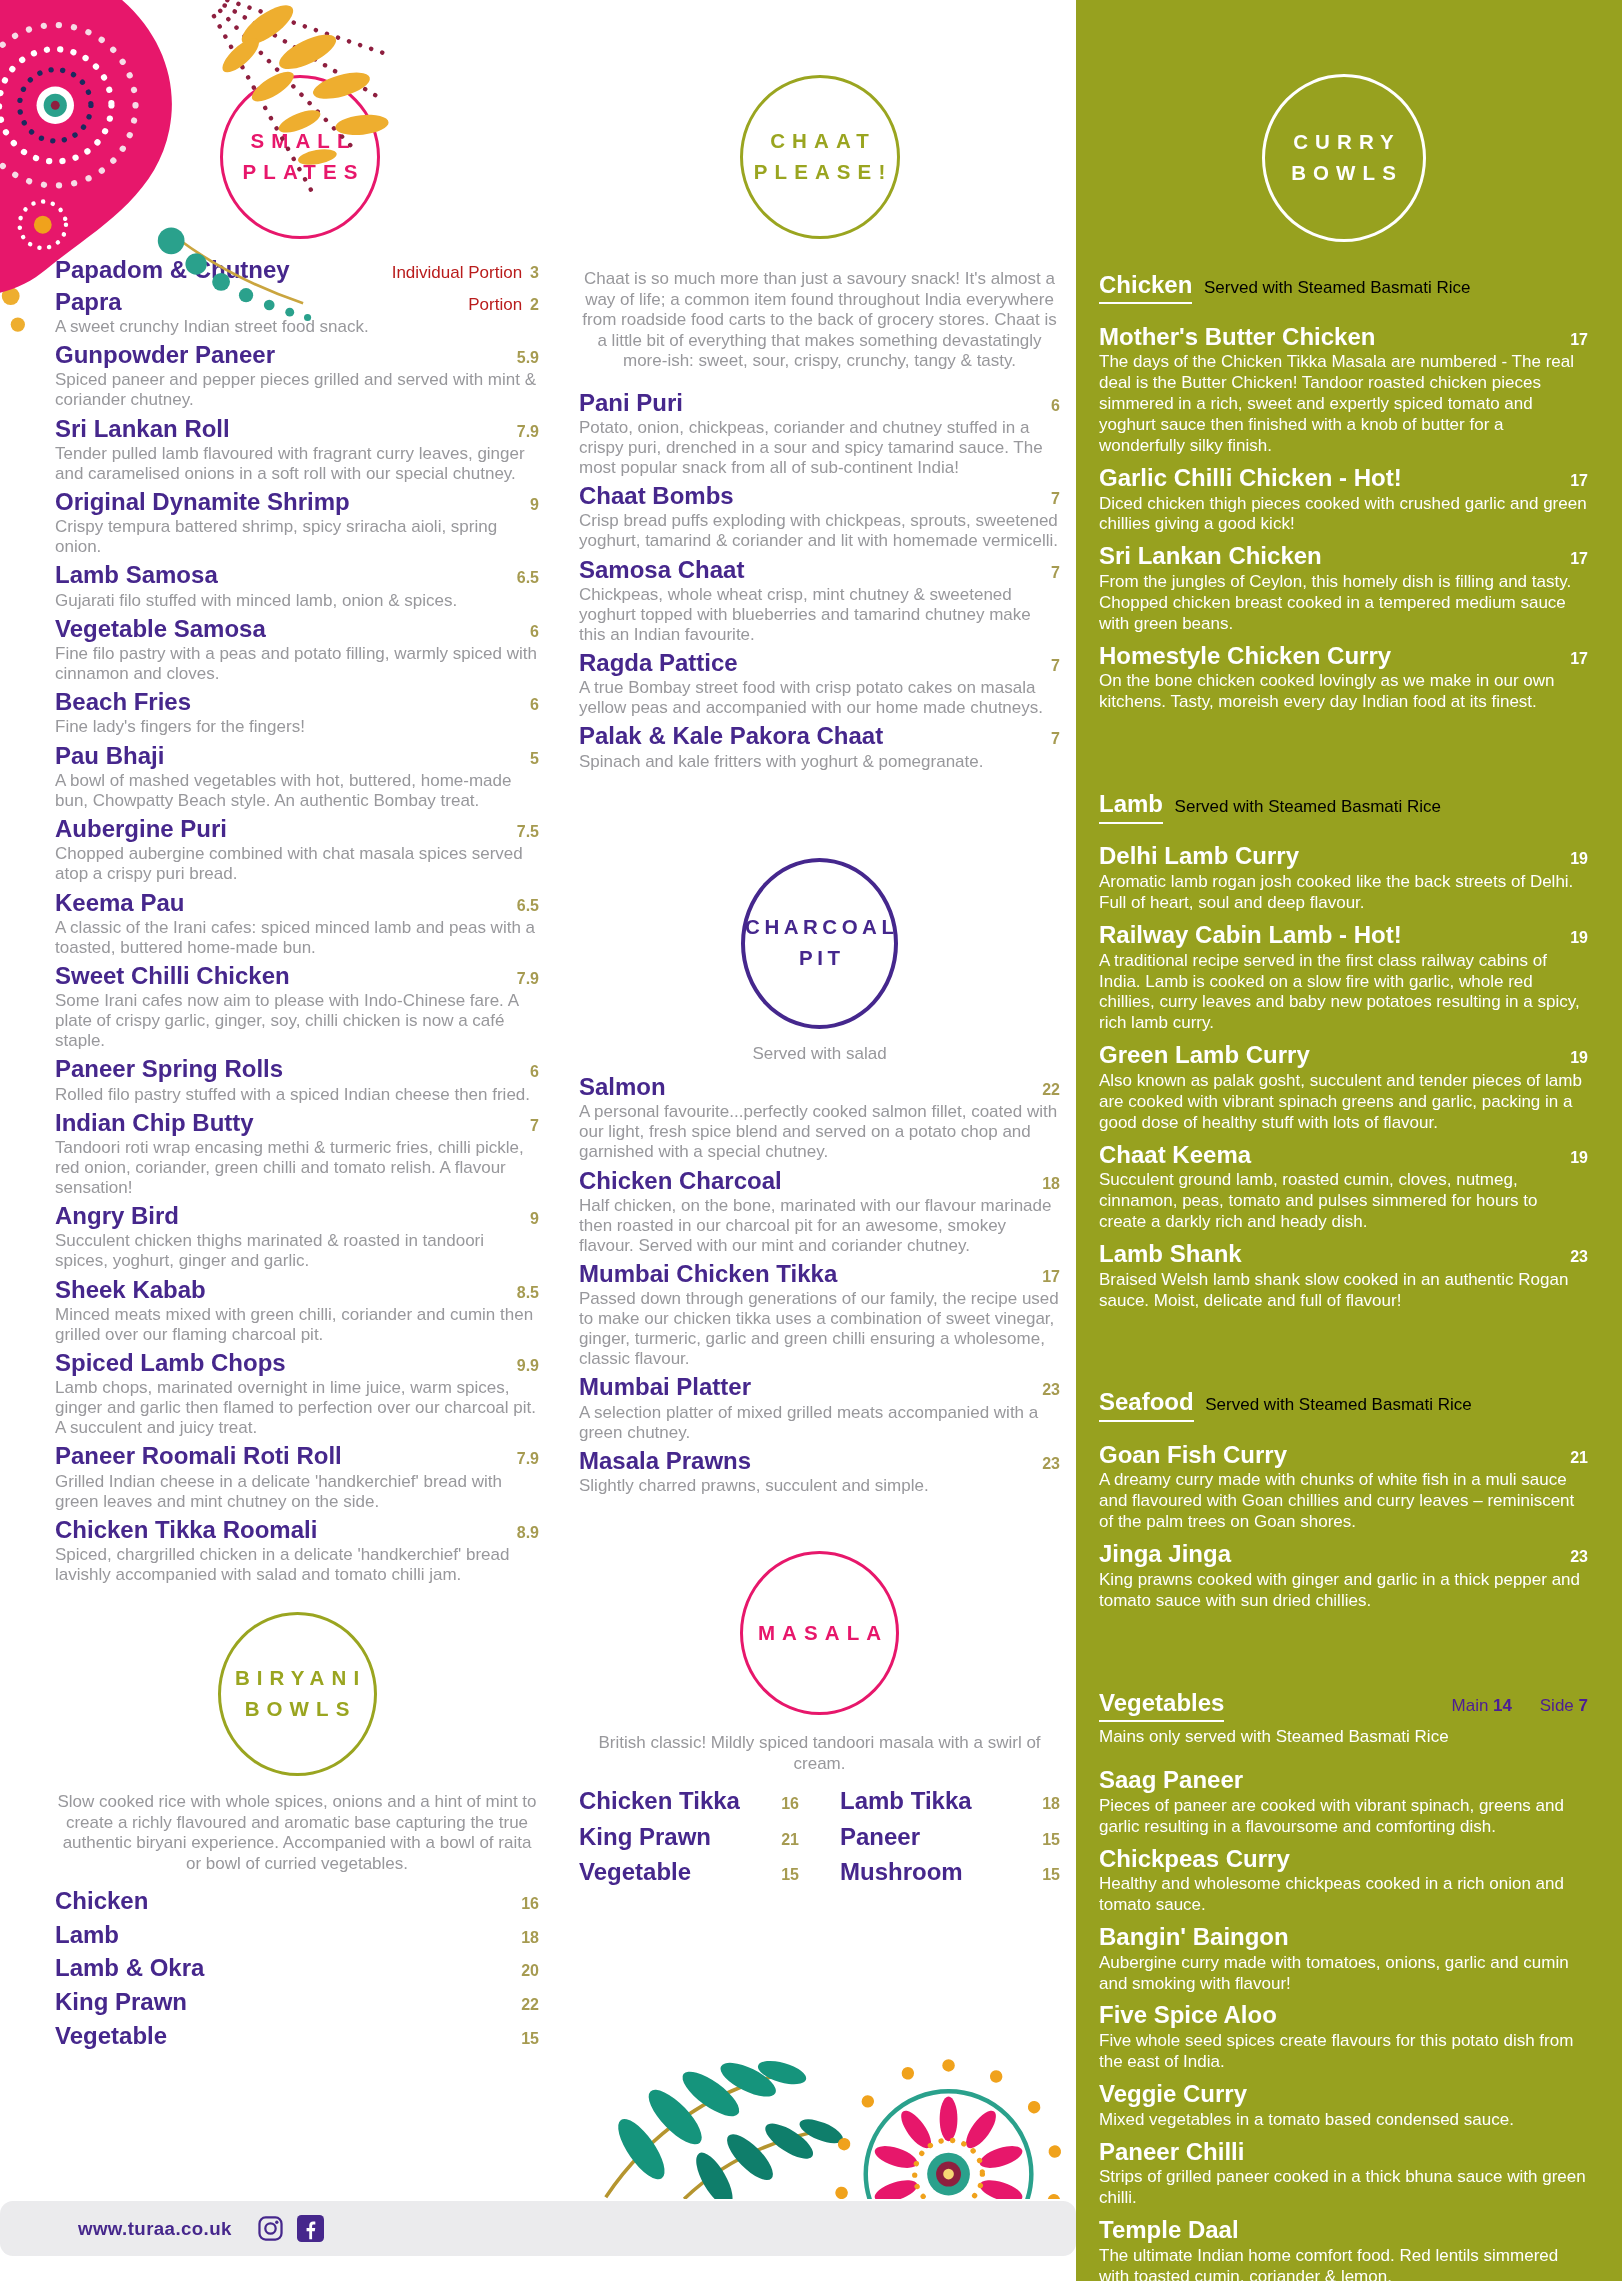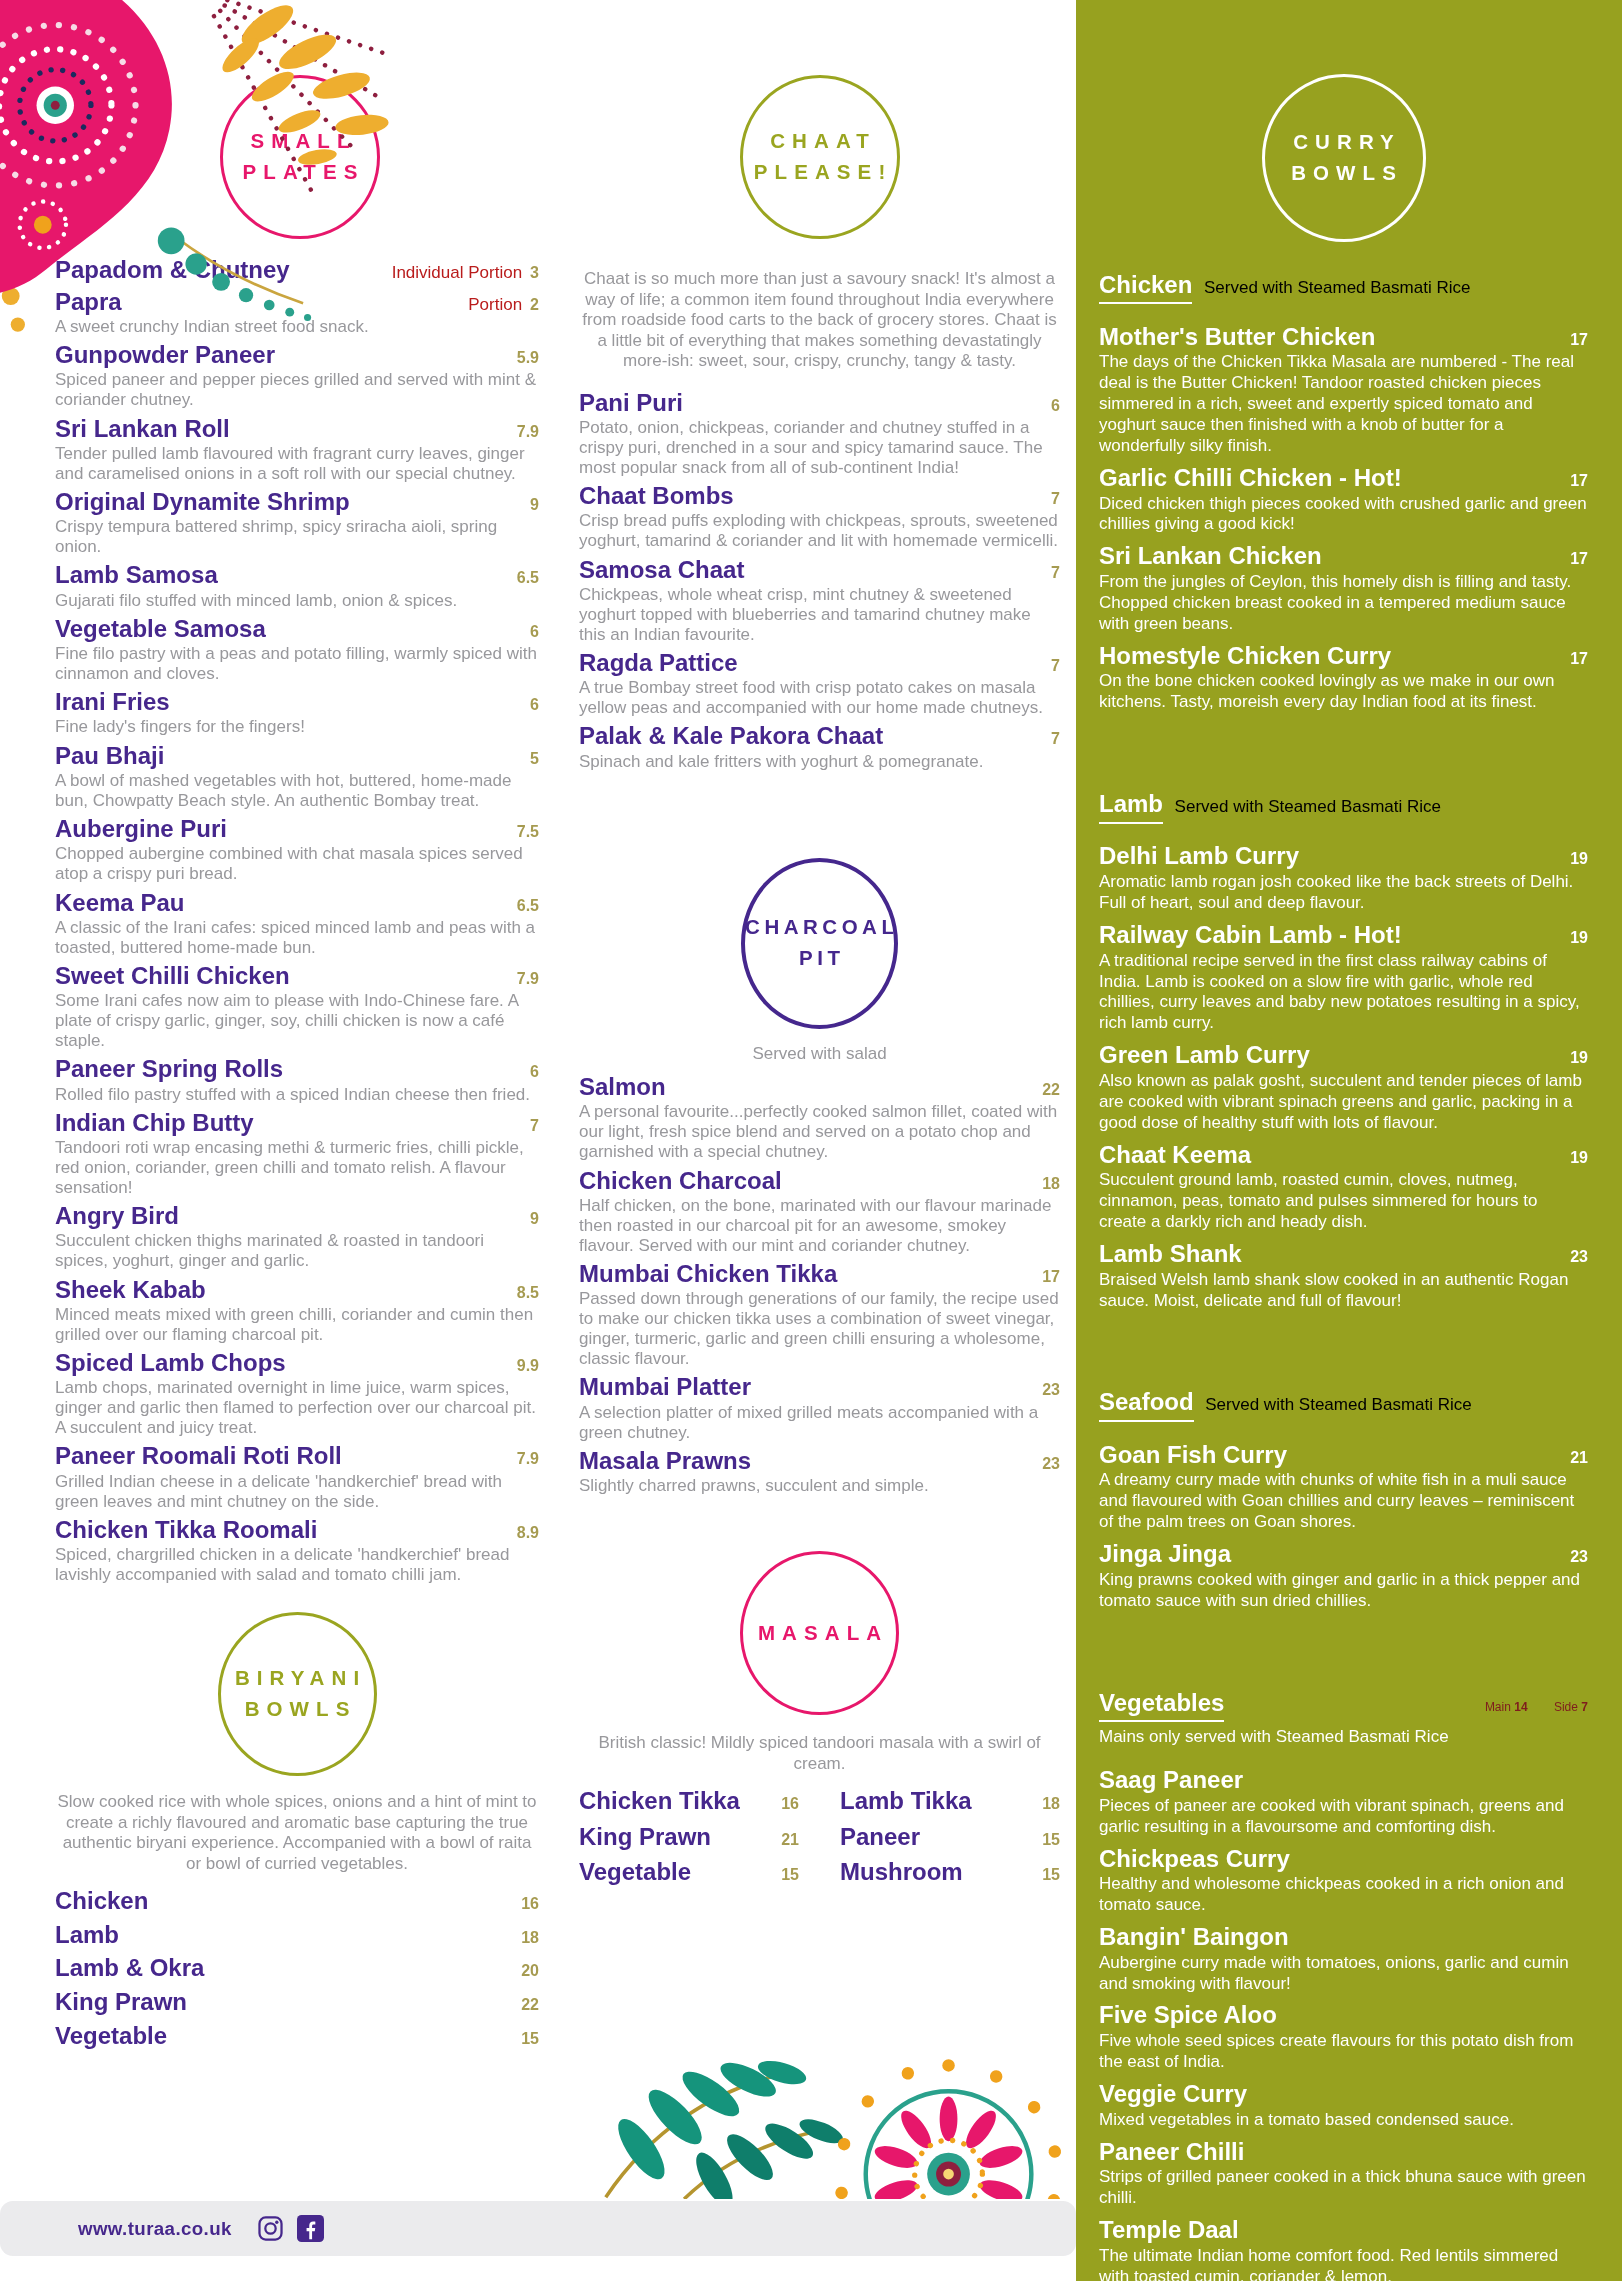--- a/index.html
+++ b/index.html
@@ -57,21 +57,21 @@
 
   
   .panel{position:absolute;left:1076px;top:0;width:546px;height:2281px;background:#97a11f;
          box-sizing:border-box;padding:0 34px 0 23px;color:#ffffff;}
   .curry-badge{width:164px;height:168px;margin:74px auto 0;}
   .cb-group{margin-top:77px;}
   .cb-group--first{margin-top:28.5px;}
   .cb-head{display:flex;align-items:baseline;}
   .cb-title{font-size:24px;font-weight:700;color:#fff;border-bottom:2.7px solid #fff;padding-bottom:3.6px;}
   .cb-note{font-size:17px;margin-left:11.6px;color:#000000;}
-  .cb-mainside{margin-left:auto;font-size:12px;color:#7f1d1d;white-space:nowrap;}
+  .cb-mainside{margin-left:auto;font-size:17px;color:#4c1d95;white-space:nowrap;}
   .cb-mainside b{font-weight:700;}
   .cb-ms-side{margin-left:23px;}
   .cb-subnote{font-size:17px;margin-top:5.3px;color:#fff;}
   .cb-list{margin-top:19.6px;}
   .w-item{margin-bottom:8px;}
   .w-row{display:flex;align-items:baseline;}
   .w-name{font-size:24px;font-weight:700;line-height:1.12;color:#fff;}
   .w-price{margin-left:auto;font-size:16px;font-weight:700;color:#fff;padding-left:10.7px;}
   .w-desc{font-size:17px;line-height:1.23;color:#fff;margin-top:1.8px;}
   .w-desc:empty{display:none;}
@@ -314,21 +314,21 @@
             <span class="m-pw">
 
               <span class="m-price">6</span>
             </span>
           </div>
           <div class="m-desc">Fine filo pastry with a peas and potato filling, warmly spiced with cinnamon and cloves.</div>
         </div>
 
         <div class="m-item">
           <div class="m-row">
-            <span class="m-name">Irani Fries</span>
+            <span class="m-name">Beach Fries</span>
             <span class="m-pw">
 
               <span class="m-price">6</span>
             </span>
           </div>
           <div class="m-desc">Fine lady's fingers for the fingers!</div>
         </div>
 
         <div class="m-item">
           <div class="m-row">

